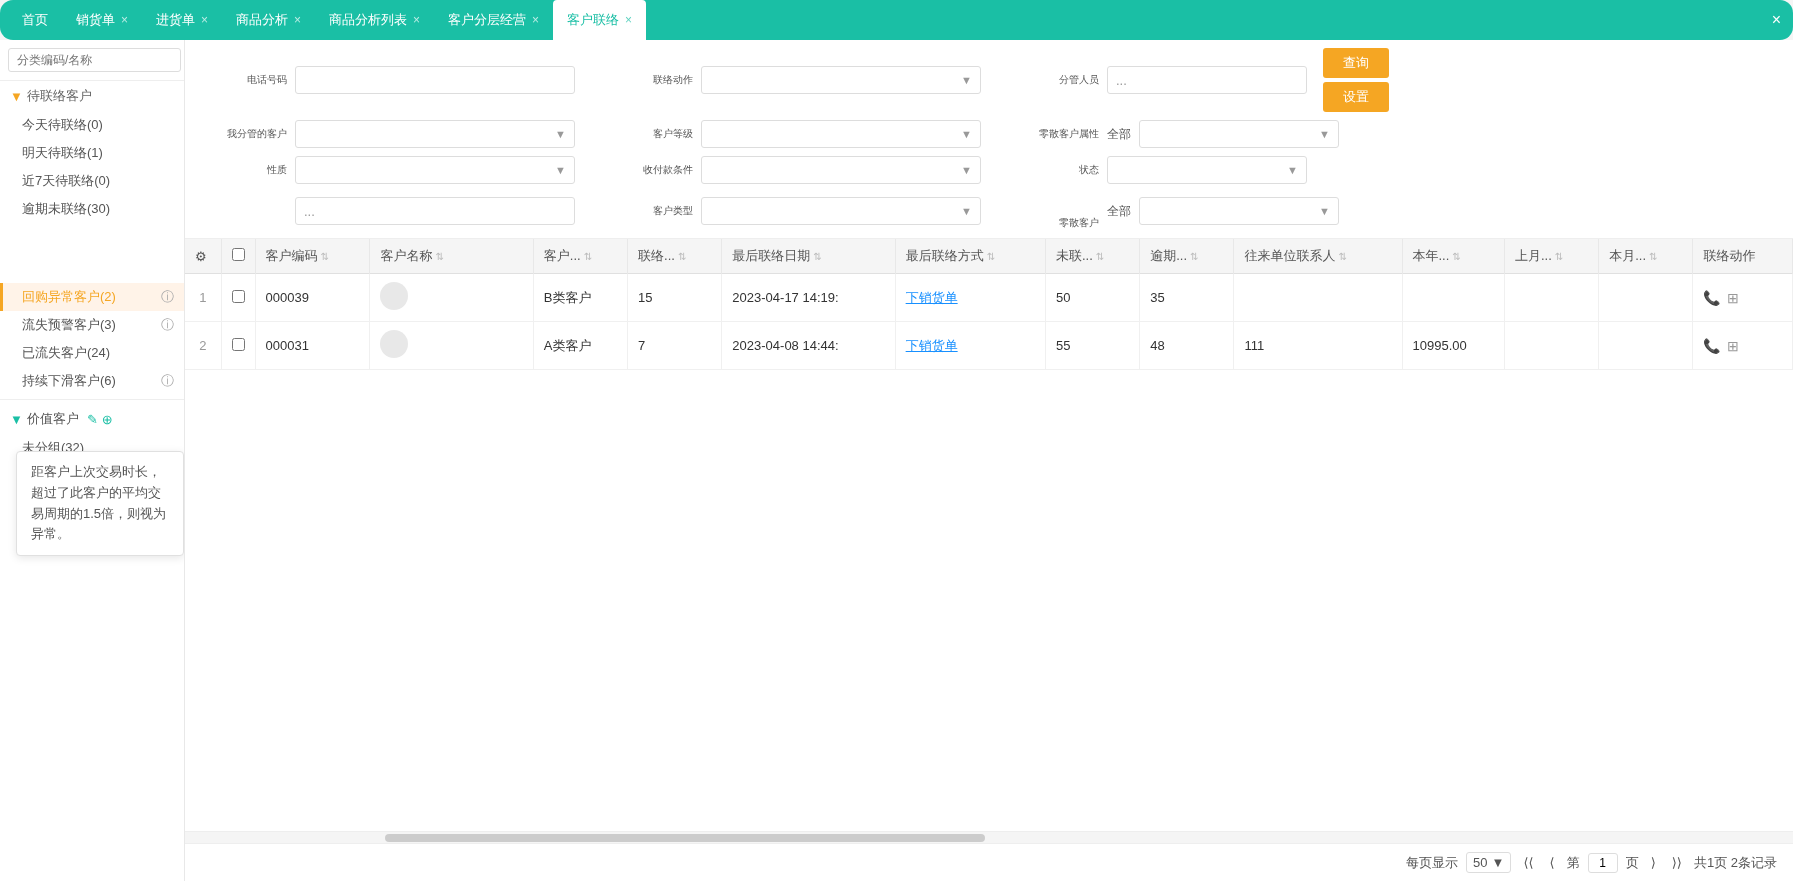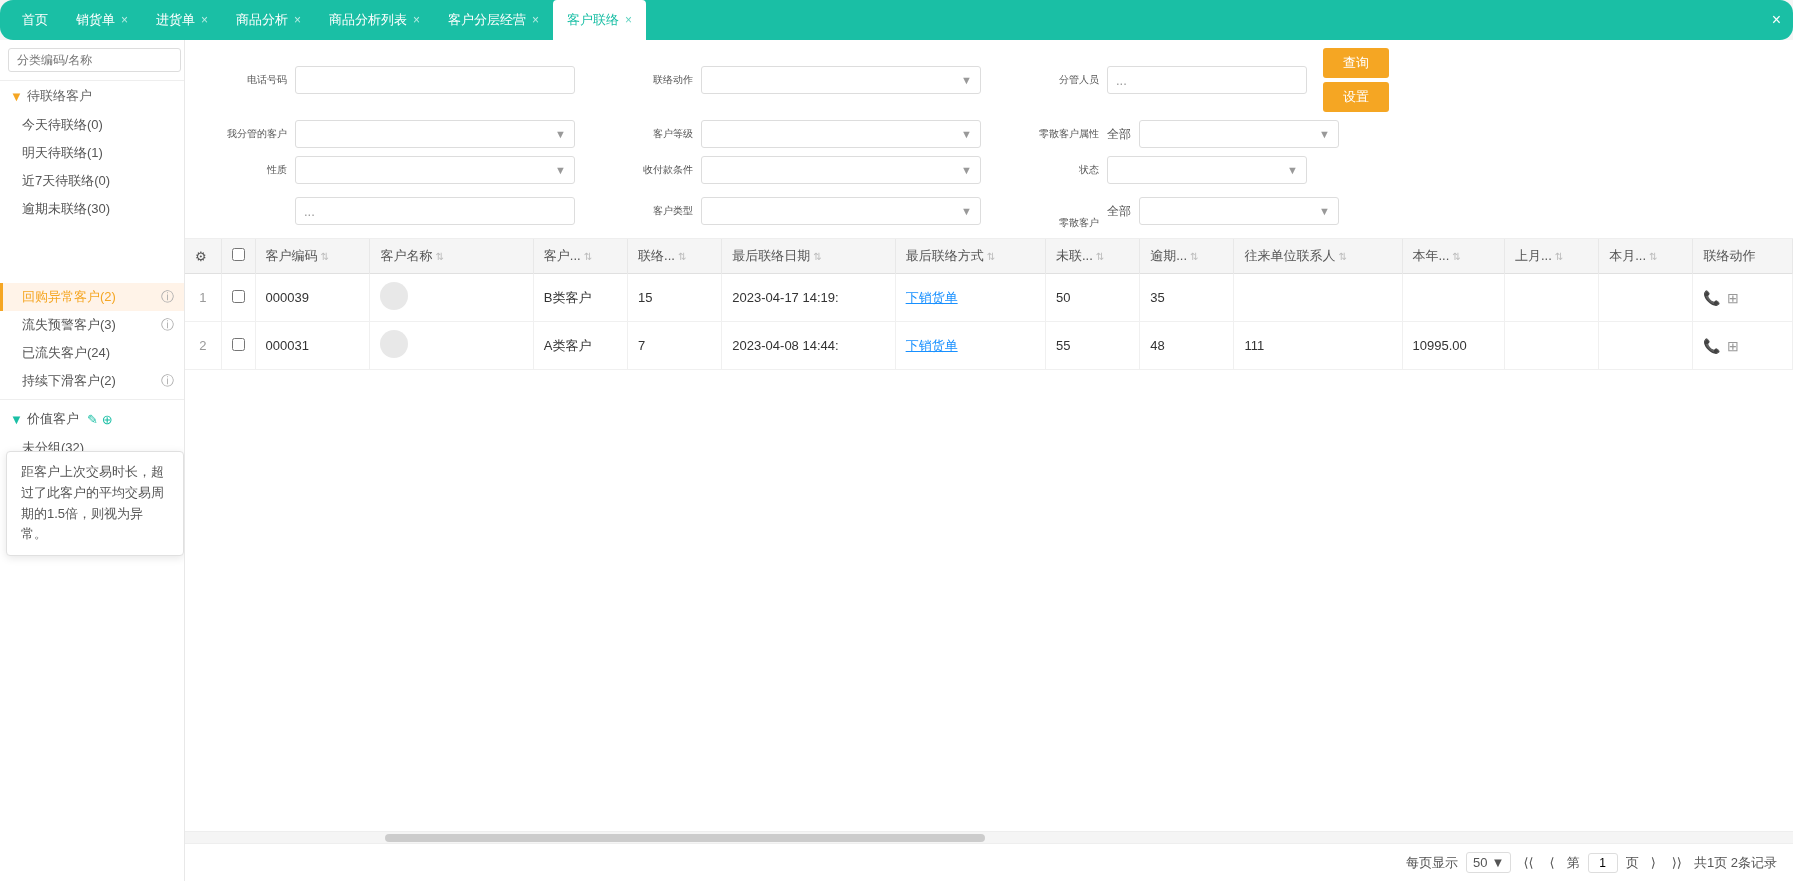--- a/index.html
+++ b/index.html
@@ -343,21 +343,21 @@
       border: 1px solid #e0e0e0;
       border-radius: 4px;
       padding: 10px 14px;
       font-size: 12px;
       color: #555;
       box-shadow: 0 2px 8px rgba(0,0,0,0.1);
       z-index: 100;
       max-width: 320px;
       line-height: 1.6;
       top: 228px;
-      left: 6px;
+      left: 16px;
     }
 
     
     .table-container::-webkit-scrollbar { height: 8px; }
     .table-container::-webkit-scrollbar-track { background: #f1f1f1; }
     .table-container::-webkit-scrollbar-thumb { background: #ccc; border-radius: 4px; }
 
     .checkbox-cell { width: 30px; text-align: center; }
     .num-cell { width: 30px; text-align: center; color: #999; }
     
@@ -458,21 +458,21 @@
         <span style="color:#aaa;font-size:13px;">ⓘ</span>
       </div>
       <div class="sidebar-item" style="display:flex;align-items:center;justify-content:space-between;">
         <span>流失预警客户(3)</span>
         <span style="color:#aaa;font-size:13px;">ⓘ</span>
       </div>
       <div class="sidebar-item">
         <span>已流失客户(24)</span>
       </div>
       <div class="sidebar-item" style="display:flex;align-items:center;justify-content:space-between;">
-        <span>持续下滑客户(2)</span>
+        <span>持续下滑客户(6)</span>
         <span style="color:#aaa;font-size:13px;">ⓘ</span>
       </div>
 
       <div class="sidebar-divider"></div>
 
       <div class="sidebar-group-title">
         <span class="arrow">▼</span>
         <span>价值客户</span>
         <span style="margin-left:8px;color:#1abfa5;cursor:pointer;">✎</span>
         <span style="margin-left:4px;color:#1abfa5;cursor:pointer;">⊕</span>

